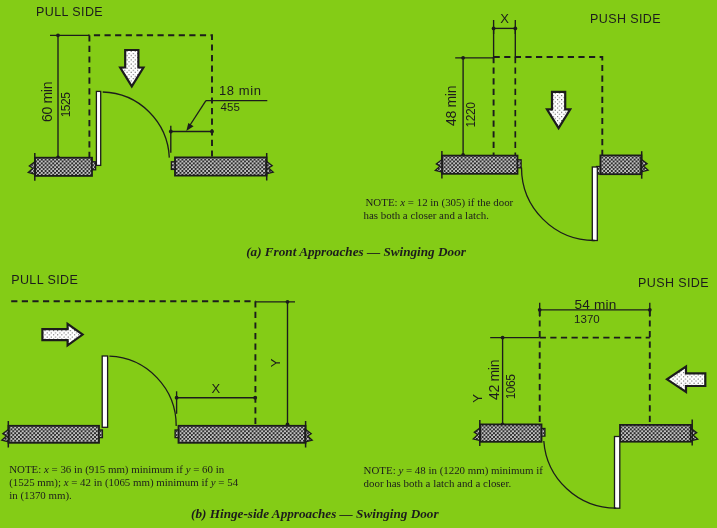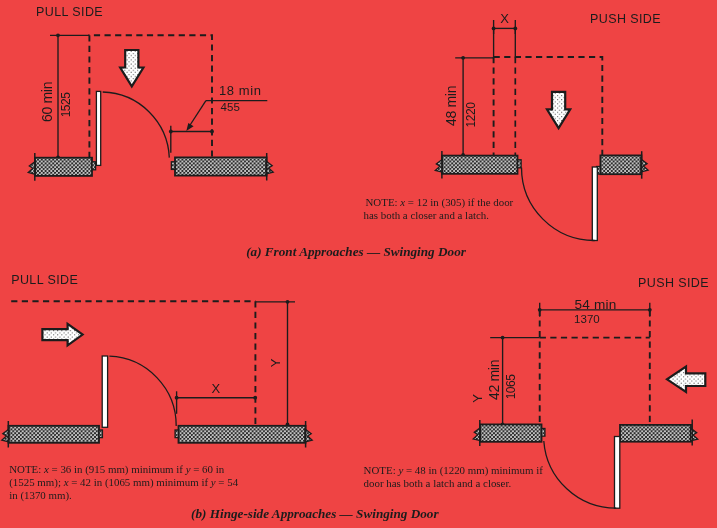--- a/index.html
+++ b/index.html
@@ -1,16 +1,16 @@
 <!DOCTYPE html>
 <html><head>
 <meta charset="utf-8">
 <style>
   html,body{margin:0;padding:0;background:#ffffff;}
-  .page{position:relative;width:717px;height:528px;background:#ef4444;overflow:hidden;}
+  .page{position:relative;width:717px;height:528px;background:#84cc16;overflow:hidden;}
   svg{display:block;}
   text{fill:#1c1c1c;}
   .sans{font-family:"Liberation Sans",sans-serif;}
   .serif{font-family:"Liberation Serif",serif;}
 </style>
 </head>
 <body>
 <div class="page">
 <svg width="717" height="528" viewBox="0 0 717 528" xmlns="http://www.w3.org/2000/svg">
 <defs>

